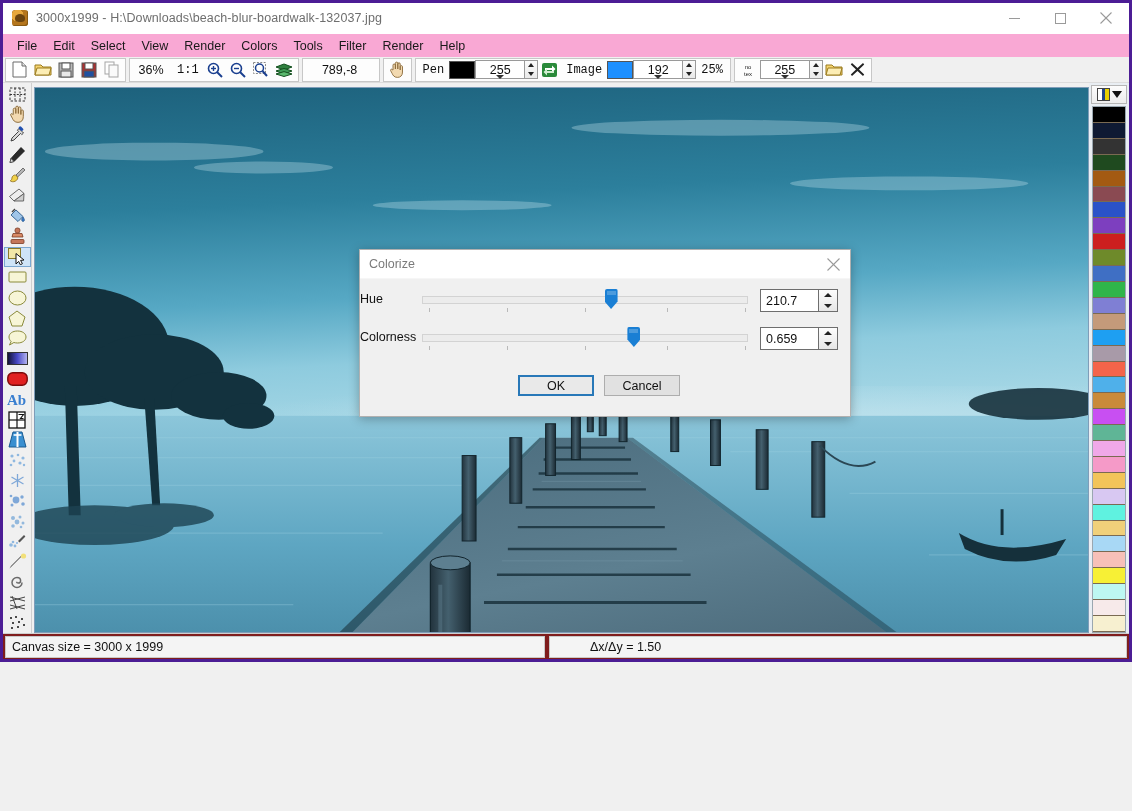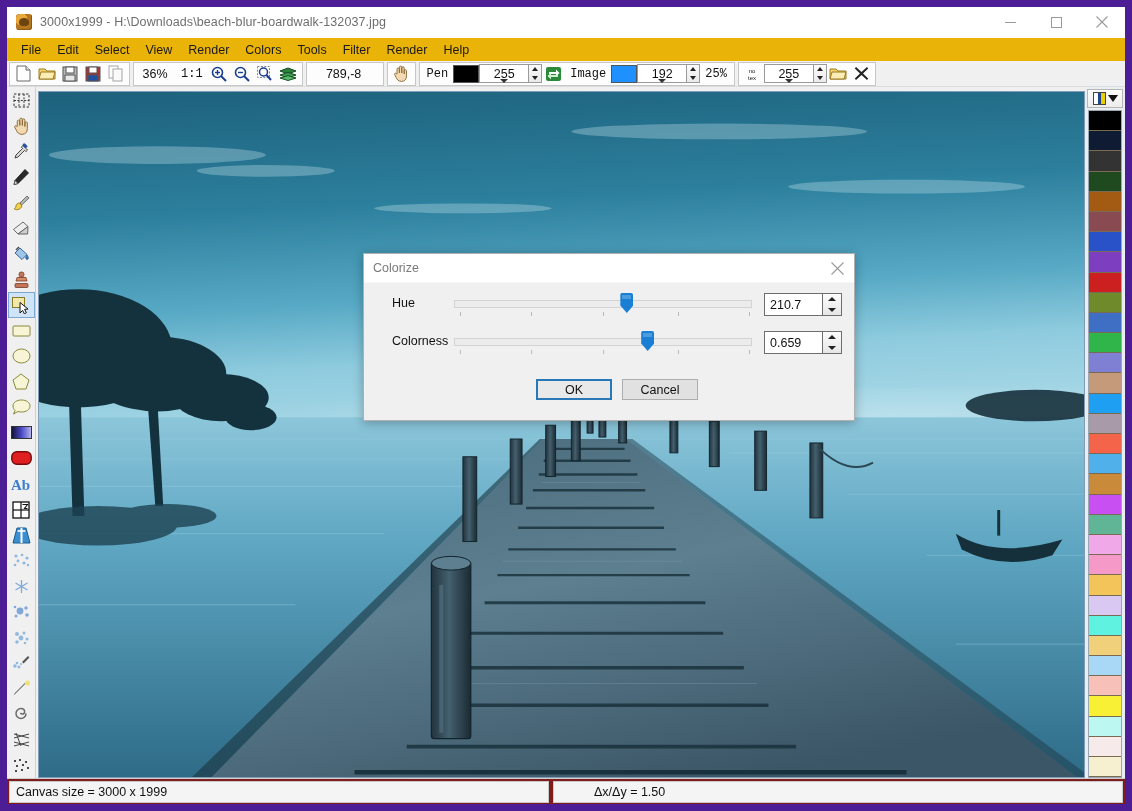--- a/index.html
+++ b/index.html
@@ -4,24 +4,24 @@
 <style>
   * { box-sizing: border-box; }
   html, body {
     margin: 0; padding: 0;
     width: 1132px; height: 811px;
     overflow: hidden;
     font-family: "Liberation Sans", sans-serif;
     background: #f0f0f0;
   }
   #app {
-    width: 1132px; height: 811px;
+    width: 1132px; height: 662px;
     position: relative;
     background: #f0f0f0;
-    border: 7px solid #4c1d95;
+    border: 3px solid #4c1d95;
     display: flex; flex-direction: column;
   }
 
   
   .titlebar {
     height: 31px; flex: 0 0 31px;
     background: #ffffff;
     display: flex; align-items: center;
     border-bottom: 1px solid #ffffff;
     position: relative;
@@ -48,21 +48,21 @@
   .win-btn {
     width: 46px; height: 31px;
     display: flex; align-items: center; justify-content: center;
     color: #9a9a9a;
   }
   .win-btn svg { display:block; }
 
   
   .menubar {
     height: 23px; flex: 0 0 23px;
-    background: #eab308;
+    background: #f9a8d4;
     display: flex; align-items: center;
     padding-left: 6px;
     font-size: 12.5px; color: #1a1a1a;
   }
   .menu-item { padding: 3px 8px; white-space: nowrap; }
 
   
   .toolbar {
     height: 26px; flex: 0 0 26px;
     background: #f0f0f0;
@@ -181,21 +181,21 @@
   .dlg-title {
     height: 29px; background: #ffffff;
     display:flex; align-items:center;
     border-bottom: 1px solid #f6f6f6;
   }
   .dlg-title-text { margin-left: 9px; font-size: 12.5px; color: #7a7a7a; }
   .dlg-close {
     margin-left:auto; width: 34px; height: 29px;
     display:flex; align-items:center; justify-content:center; color:#9a9a9a;
   }
-  .dlg-body { padding: 10px 12px 0 28px; position: relative; }
+  .dlg-body { padding: 10px 12px 0 0; position: relative; }
 
   .row { display:flex; align-items:flex-start; height: 38px; }
   .row-label { width: 62px; font-size: 12.5px; padding-top: 3px; color:#111; }
   .slider { flex: 1 1 auto; position: relative; height: 30px; margin-right: 12px; }
   .slider .track {
     position:absolute; left:0; right:0; top:7px; height:8px;
     background: #ececec; border: 1px solid #d3d3d3;
   }
   .slider .ticks { position:absolute; left:0; right:0; top:19px; height:6px; }
   .slider .ticks i {

